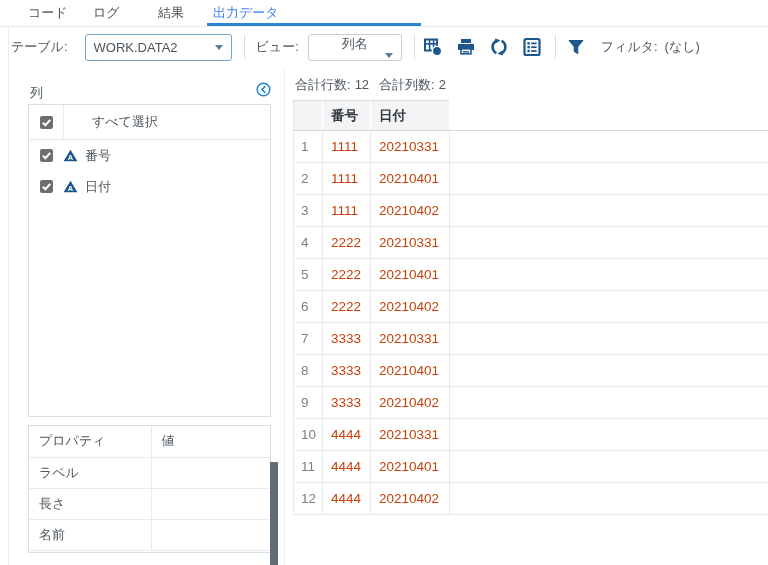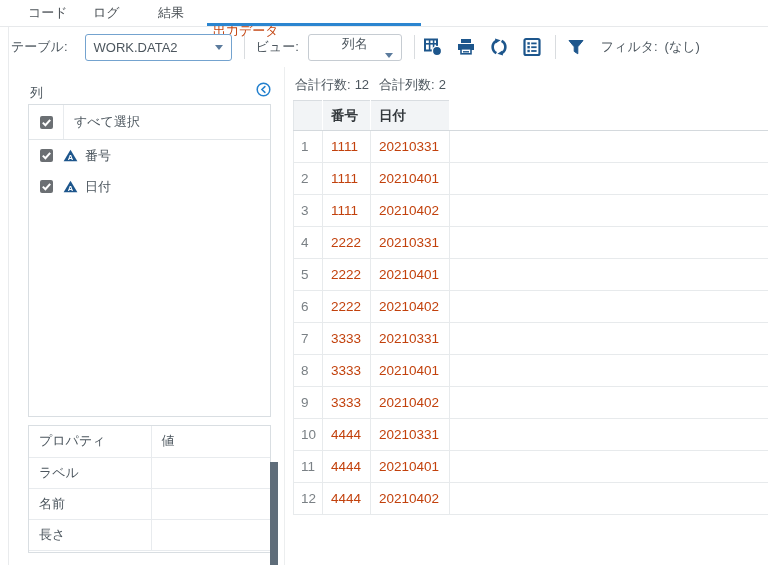--- a/index.html
+++ b/index.html
@@ -7,40 +7,40 @@
        font-family:"Liberation Sans","DejaVu Sans",sans-serif;color:#4c565e;}
   .root{position:relative;width:768px;height:565px;background:#fff;overflow:hidden;}
 
   
   .edge-left{position:absolute;left:8px;top:0;bottom:0;width:1px;background:#e9ebed;}
   .pane-divider{position:absolute;left:284px;top:67px;bottom:0;width:1px;background:#eceeef;}
 
   
   .tabbar{position:absolute;left:0;top:0;width:768px;height:26px;border-bottom:1px solid #e7e9eb;background:#fff;}
   .tab{position:absolute;top:4px;font-size:13px;color:#4d5358;cursor:default;white-space:nowrap;}
-  .tab.active{color:#c2410c;margin-top:18px;}
+  .tab.active{color:#3b82f6;}
   .tab-underline{position:absolute;left:207px;top:23px;width:214px;height:3px;background:#2b85d0;}
 
   
   .toolbar{position:absolute;left:9px;top:27px;right:0;height:40px;display:flex;align-items:center;font-size:13px;}
   .tb-label{color:#4c565e;white-space:nowrap;}
   .select{height:27px;border-radius:3px;display:flex;align-items:center;padding:0 8px;box-sizing:border-box;background:#fff;cursor:pointer;}
   .select .val{font-size:13px;color:#4c565e;white-space:nowrap;}
   .caret{width:0;height:0;border-left:4px solid transparent;border-right:4px solid transparent;border-top:5px solid #5b7b9d;margin-left:auto;}
   .select-table{border:1px solid #74a3cf;width:147px;margin-left:17px;}
   .select-view{border:1px solid #c6ccd2;width:94px;margin-left:9px;flex-direction:column;}
   .tb-sep{width:1px;height:24px;background:#d9dcdf;}
   .icon-btn{width:20px;height:20px;display:flex;align-items:center;justify-content:center;cursor:pointer;}
   .filter-group{display:flex;align-items:center;}
 
   
   .col-header-label{position:absolute;left:30px;top:84px;font-size:13px;color:#4c565e;}
   .collapse-btn{position:absolute;left:256px;top:82px;width:16px;height:16px;cursor:pointer;}
   .columns-box{position:absolute;left:28px;top:104px;width:243px;height:313px;border:1px solid #d9dee2;box-sizing:border-box;background:#fff;}
-  .select-all-row{height:34px;border-bottom:1px solid #e2e6e9;display:flex;align-items:center;}
+  .select-all-row{height:34px;border-bottom:1px solid #e2e6e9;display:flex;align-items:center;gap:18px;}
   .cb-cell{width:34px;align-self:stretch;display:flex;align-items:center;justify-content:center;border-right:1px solid #e8ebee;}
   .col-item{height:31px;display:flex;align-items:center;}
   .col-item .cb-wrap{width:34px;display:flex;align-items:center;justify-content:center;}
   .checkbox{width:13px;height:13px;background:#6b6f73;border-radius:2px;display:flex;align-items:center;justify-content:center;cursor:pointer;}
   .select-all-label{margin-left:10px;font-size:13px;color:#4c565e;}
   .type-icon{display:flex;align-items:center;}
   .col-item-label{margin-left:7px;font-size:13px;color:#4c565e;}
 
   
   .props-box{position:absolute;left:28px;top:425px;width:243px;height:128px;border:1px solid #d9dee2;box-sizing:border-box;background:#fff;overflow:hidden;}
@@ -203,25 +203,25 @@
       <tbody>
         <tr>
           <td class="pcol">プロパティ</td>
           <td>値</td>
         </tr>
       <tr>
             <td class="pcol">ラベル</td>
             <td></td>
           </tr>
           <tr>
+            <td class="pcol">長さ</td>
+            <td></td>
+          </tr>
+          <tr>
             <td class="pcol">名前</td>
-            <td></td>
-          </tr>
-          <tr>
-            <td class="pcol">長さ</td>
             <td></td>
           </tr>
         </tbody>
     </table>
   </div>
   <div class="props-scrollbar"></div>
 
   <div class="summary">
     <span>合計行数:</span><span class="num">12</span><span class="gap"></span><span>合計列数:</span><span class="num">2</span>
   </div>

